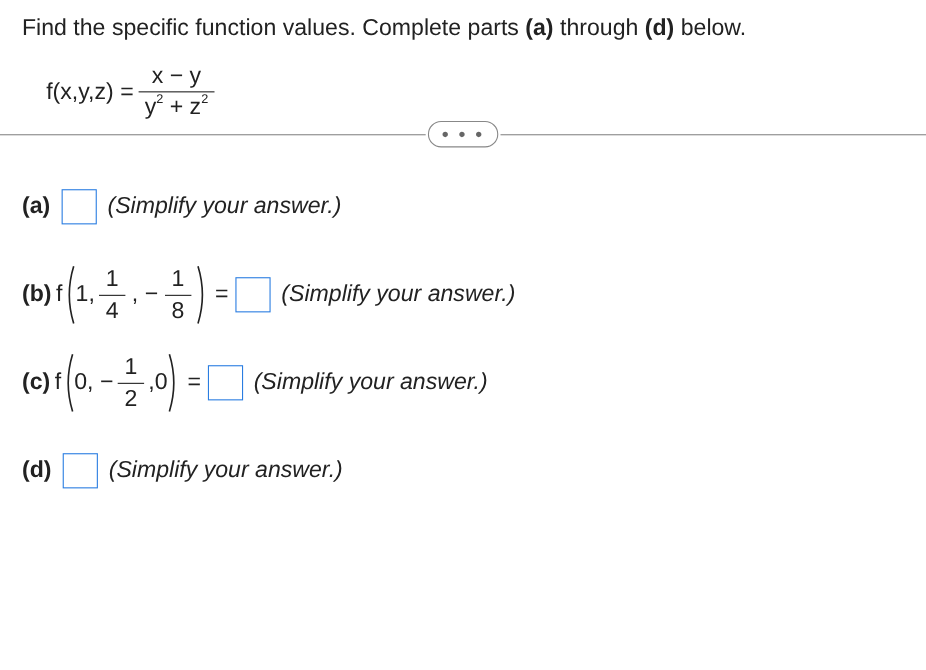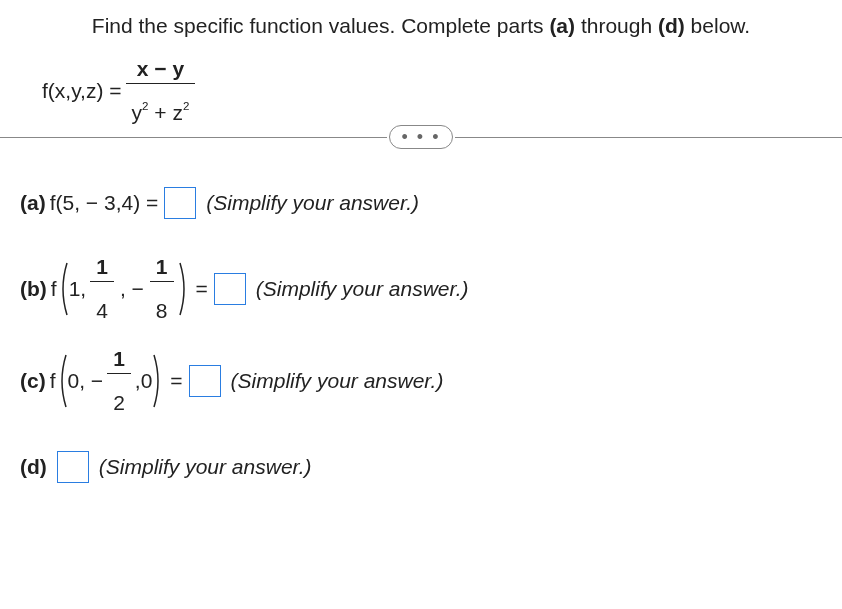--- a/index.html
+++ b/index.html
@@ -7,41 +7,39 @@
     padding: 12px 20px 20px 20px;
     font-family: Arial, Helvetica, sans-serif;
     font-size: 21px;
     color: #222;
     width: 842px;
     box-sizing: border-box;
   }
   .prompt {
     margin-bottom: 18px;
     line-height: 1.3;
-    text-align: center;
   }
   .func-def {
     margin-left: 22px;
     display: flex;
     align-items: center;
   }
   .frac {
     display: inline-flex;
     flex-direction: column;
     align-items: center;
     vertical-align: middle;
     margin: 0 4px;
   }
   .frac .num {
     padding: 0 6px 2px 6px;
-    font-weight: bold;
   }
   .frac .den {
     border-top: 1.5px solid #222;
-    padding: 17px 6px 0 6px;
+    padding: 2px 6px 0 6px;
   }
   .sup {
     font-size: 0.55em;
     vertical-align: super;
     position: relative;
     top: -2px;
   }
   .divider-row {
     display: flex;
     align-items: center;
@@ -113,21 +111,20 @@
 </div>
 
 <div class="divider-row">
   <div class="divider-line"></div>
   <div class="divider-pill">• • •</div>
   <div class="divider-line"></div>
 </div>
 
 <div class="part">
   <span class="label">(a)</span>
-  <span>f(5, − 3,4) =</span>
   <span class="answer-box"></span>
   <span class="hint">(Simplify your answer.)</span>
 </div>
 
 <div class="part">
   <span class="label">(b)</span>
   <span>f</span>
   <span class="big-paren">
     <svg viewBox="0 0 12 56">
         <path d="M10 2 Q2 28 10 54" stroke="#222" stroke-width="1.5" fill="none"></path>

